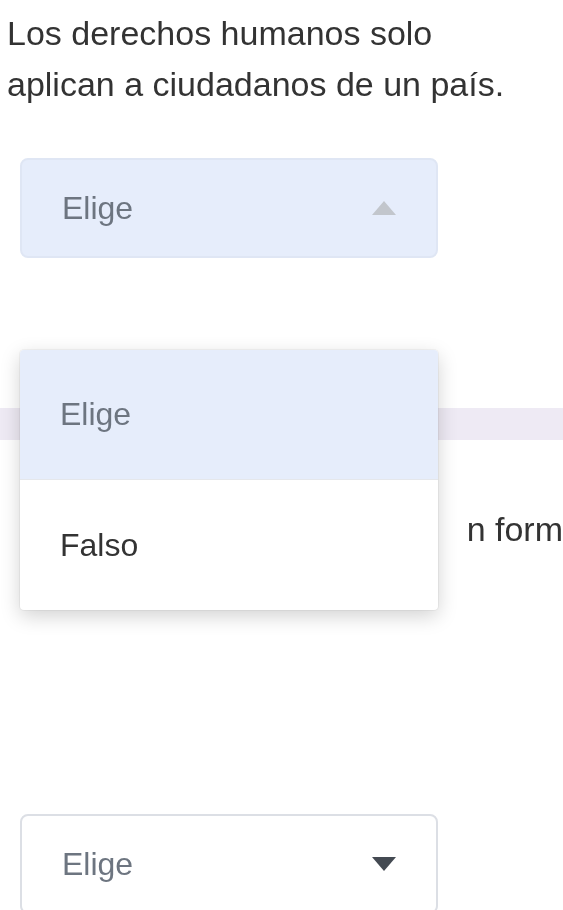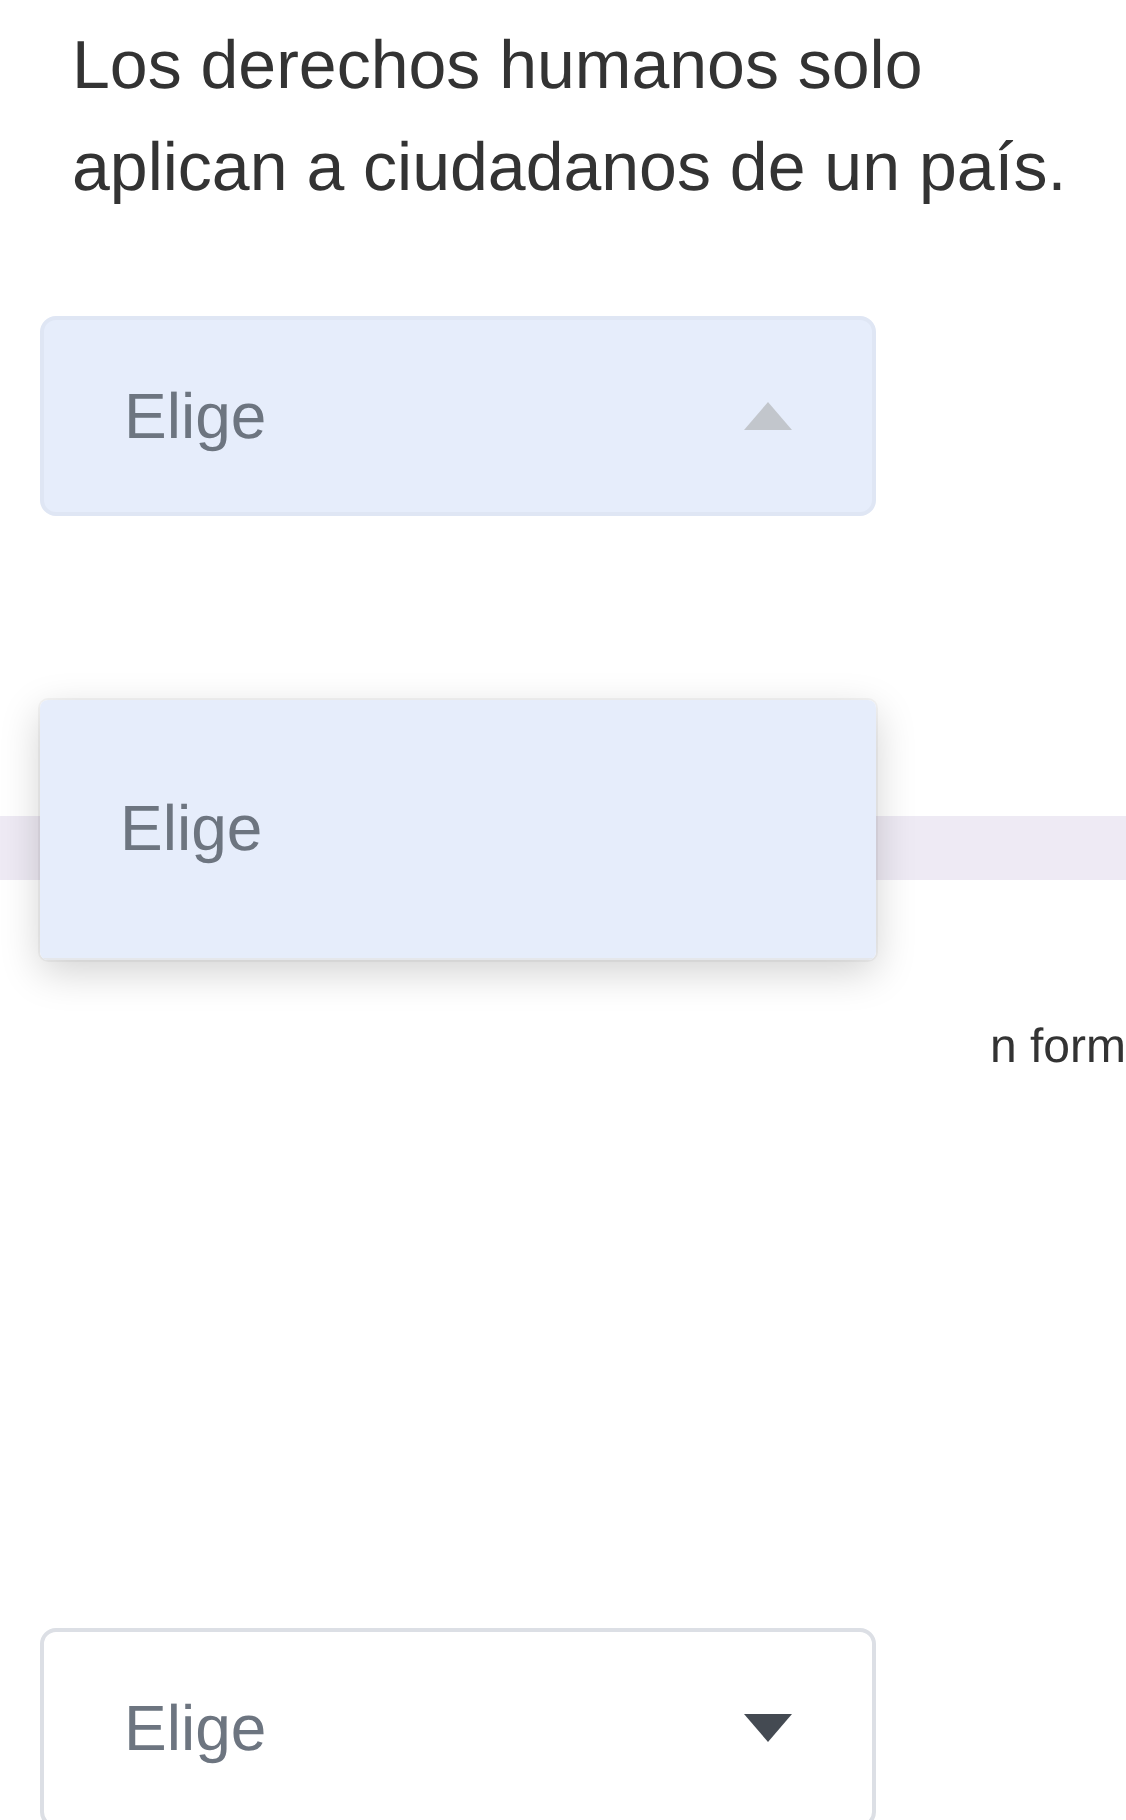--- a/index.html
+++ b/index.html
@@ -12,21 +12,21 @@
       width: 563px;
       height: 910px;
       background: #ffffff;
       position: relative;
       overflow: hidden;
     }
     .question-text {
       font-size: 34px;
       line-height: 1.5;
       color: #333333;
-      padding: 8px 20px 0 36px;
+      padding: 8px 20px 0 7px;
       font-weight: 400;
     }
     .dropdown-select {
       margin: 48px 20px 0 20px;
       width: 418px;
       height: 100px;
       background: #e6edfb;
       border: 2px solid #dfe6f4;
       border-radius: 8px;
       display: flex;
@@ -79,21 +79,21 @@
       right: 0;
       top: 408px;
       height: 32px;
       background: #eeeaf4;
       z-index: 0;
     }
     .background-text {
       position: absolute;
       right: 0;
       top: 510px;
-      font-size: 24px;
+      font-size: 34px;
       color: #333333;
       z-index: 0;
       white-space: nowrap;
     }
     .dropdown-select-2 {
       position: absolute;
       left: 20px;
       top: 814px;
       width: 418px;
       height: 100px;
@@ -128,18 +128,19 @@
   <span class="dropdown-select-text">Elige</span>
   <span class="dropdown-arrow-up"></span>
 </div>
 
 <div class="background-strip"></div>
 
 <div class="background-text">n form</div>
 
 <div class="dropdown-menu">
   <div class="dropdown-option placeholder">Elige</div>
+  <div class="dropdown-option">Falso</div>
 </div>
 
 <div class="dropdown-select-2">
   <span class="dropdown-select-2-text">Elige</span>
   <span class="dropdown-arrow-down"></span>
 </div>
 
 </body></html>

